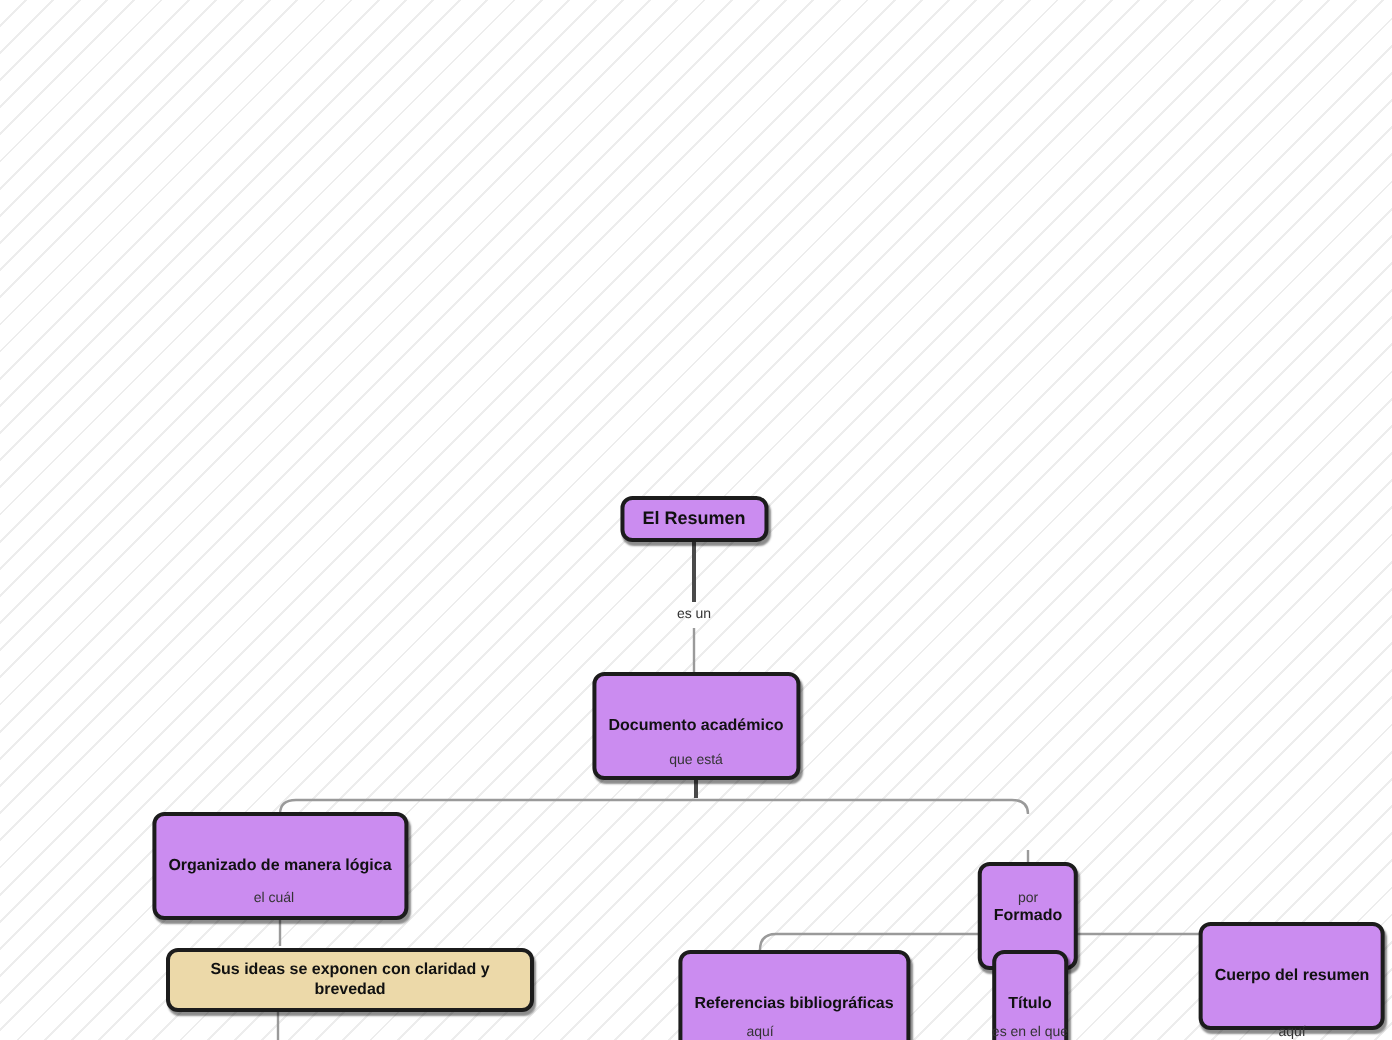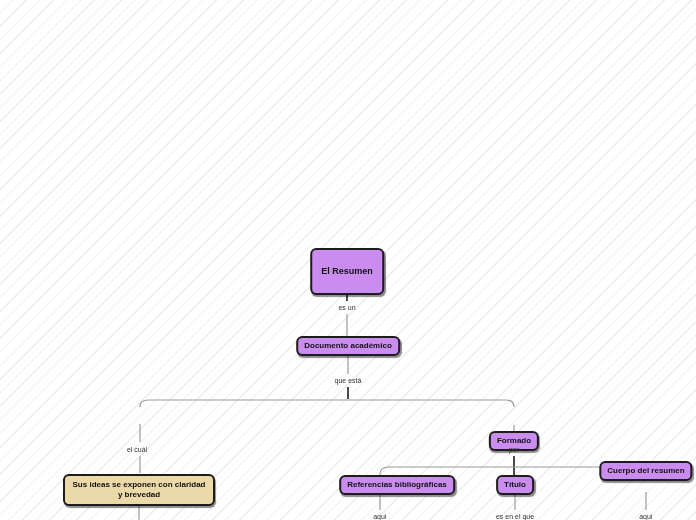--- a/index.html
+++ b/index.html
@@ -23,32 +23,32 @@
     pointer-events: none;
   }
   .edge { fill: none; stroke: #9a9a9a; stroke-width: 1.2; }
   .edge.dark { stroke: #4a4a4a; stroke-width: 2; }
   .node {
     position: absolute;
     transform: translateX(-50%);
     box-sizing: border-box;
     border: 2px solid #1c1c1c;
     border-radius: 6px;
-    padding: 3px 6px;
+    padding: 20px 6px;
     font-size: 8px;
     font-weight: bold;
     color: #111111;
     text-align: center;
     white-space: nowrap;
     box-shadow: 1px 2px 1px rgba(0,0,0,0.45);
     cursor: pointer;
     line-height: 1.25;
   }
-  .node.root { padding: 16px 9px; font-size: 9px; }
-  .node.multiline { white-space: normal; width: 152px; padding: 4px 5px; }
+  .node.root { padding: 4px 9px; font-size: 9px; }
+  .node.multiline { white-space: normal; width: 184px; padding: 4px 5px; margin-left: 36px; }
   .edge-label {
     position: absolute;
     transform: translateX(-50%);
     font-size: 7px;
     color: #333333;
     white-space: nowrap;
     line-height: 1;
   }
 </style>
 </head>
@@ -70,20 +70,21 @@
     <path class="edge" d="M380,475 Q380,467 388,467 L638,467 Q646,467 646,475"></path>
     <path class="edge" d="M380,492 V510"></path>
     <path class="edge" d="M515,492 V510"></path>
     <path class="edge" d="M646,492 V510"></path>
   </svg>
 
   <div class="node root" style="left: 347px; top: 248px; background-color: rgb(203, 140, 240);">El Resumen</div>
 
   <div class="node" style="left: 348px; top: 336px; background-color: rgb(203, 140, 240);">Documento académico</div>
 
+  <div class="node" style="left: 140px; top: 406px; background-color: rgb(203, 140, 240);">Organizado de manera lógica</div>
 
   <div class="node" style="left: 514px; top: 407px; background-color: rgb(203, 140, 240); margin-top: 24px;">Formado</div>
 
   <div class="node multiline" style="left: 139px; top: 474px; background-color: rgb(236, 217, 169);">Sus ideas se exponen con claridad y brevedad</div>
 
   <div class="node" style="left: 397px; top: 475px; background-color: rgb(203, 140, 240);">Referencias bibliográficas</div>
 
   <div class="node" style="left: 515px; top: 475px; background-color: rgb(203, 140, 240);">Título</div>
 
   <div class="node" style="left: 646px; top: 461px; background-color: rgb(203, 140, 240);">Cuerpo del resumen</div>

